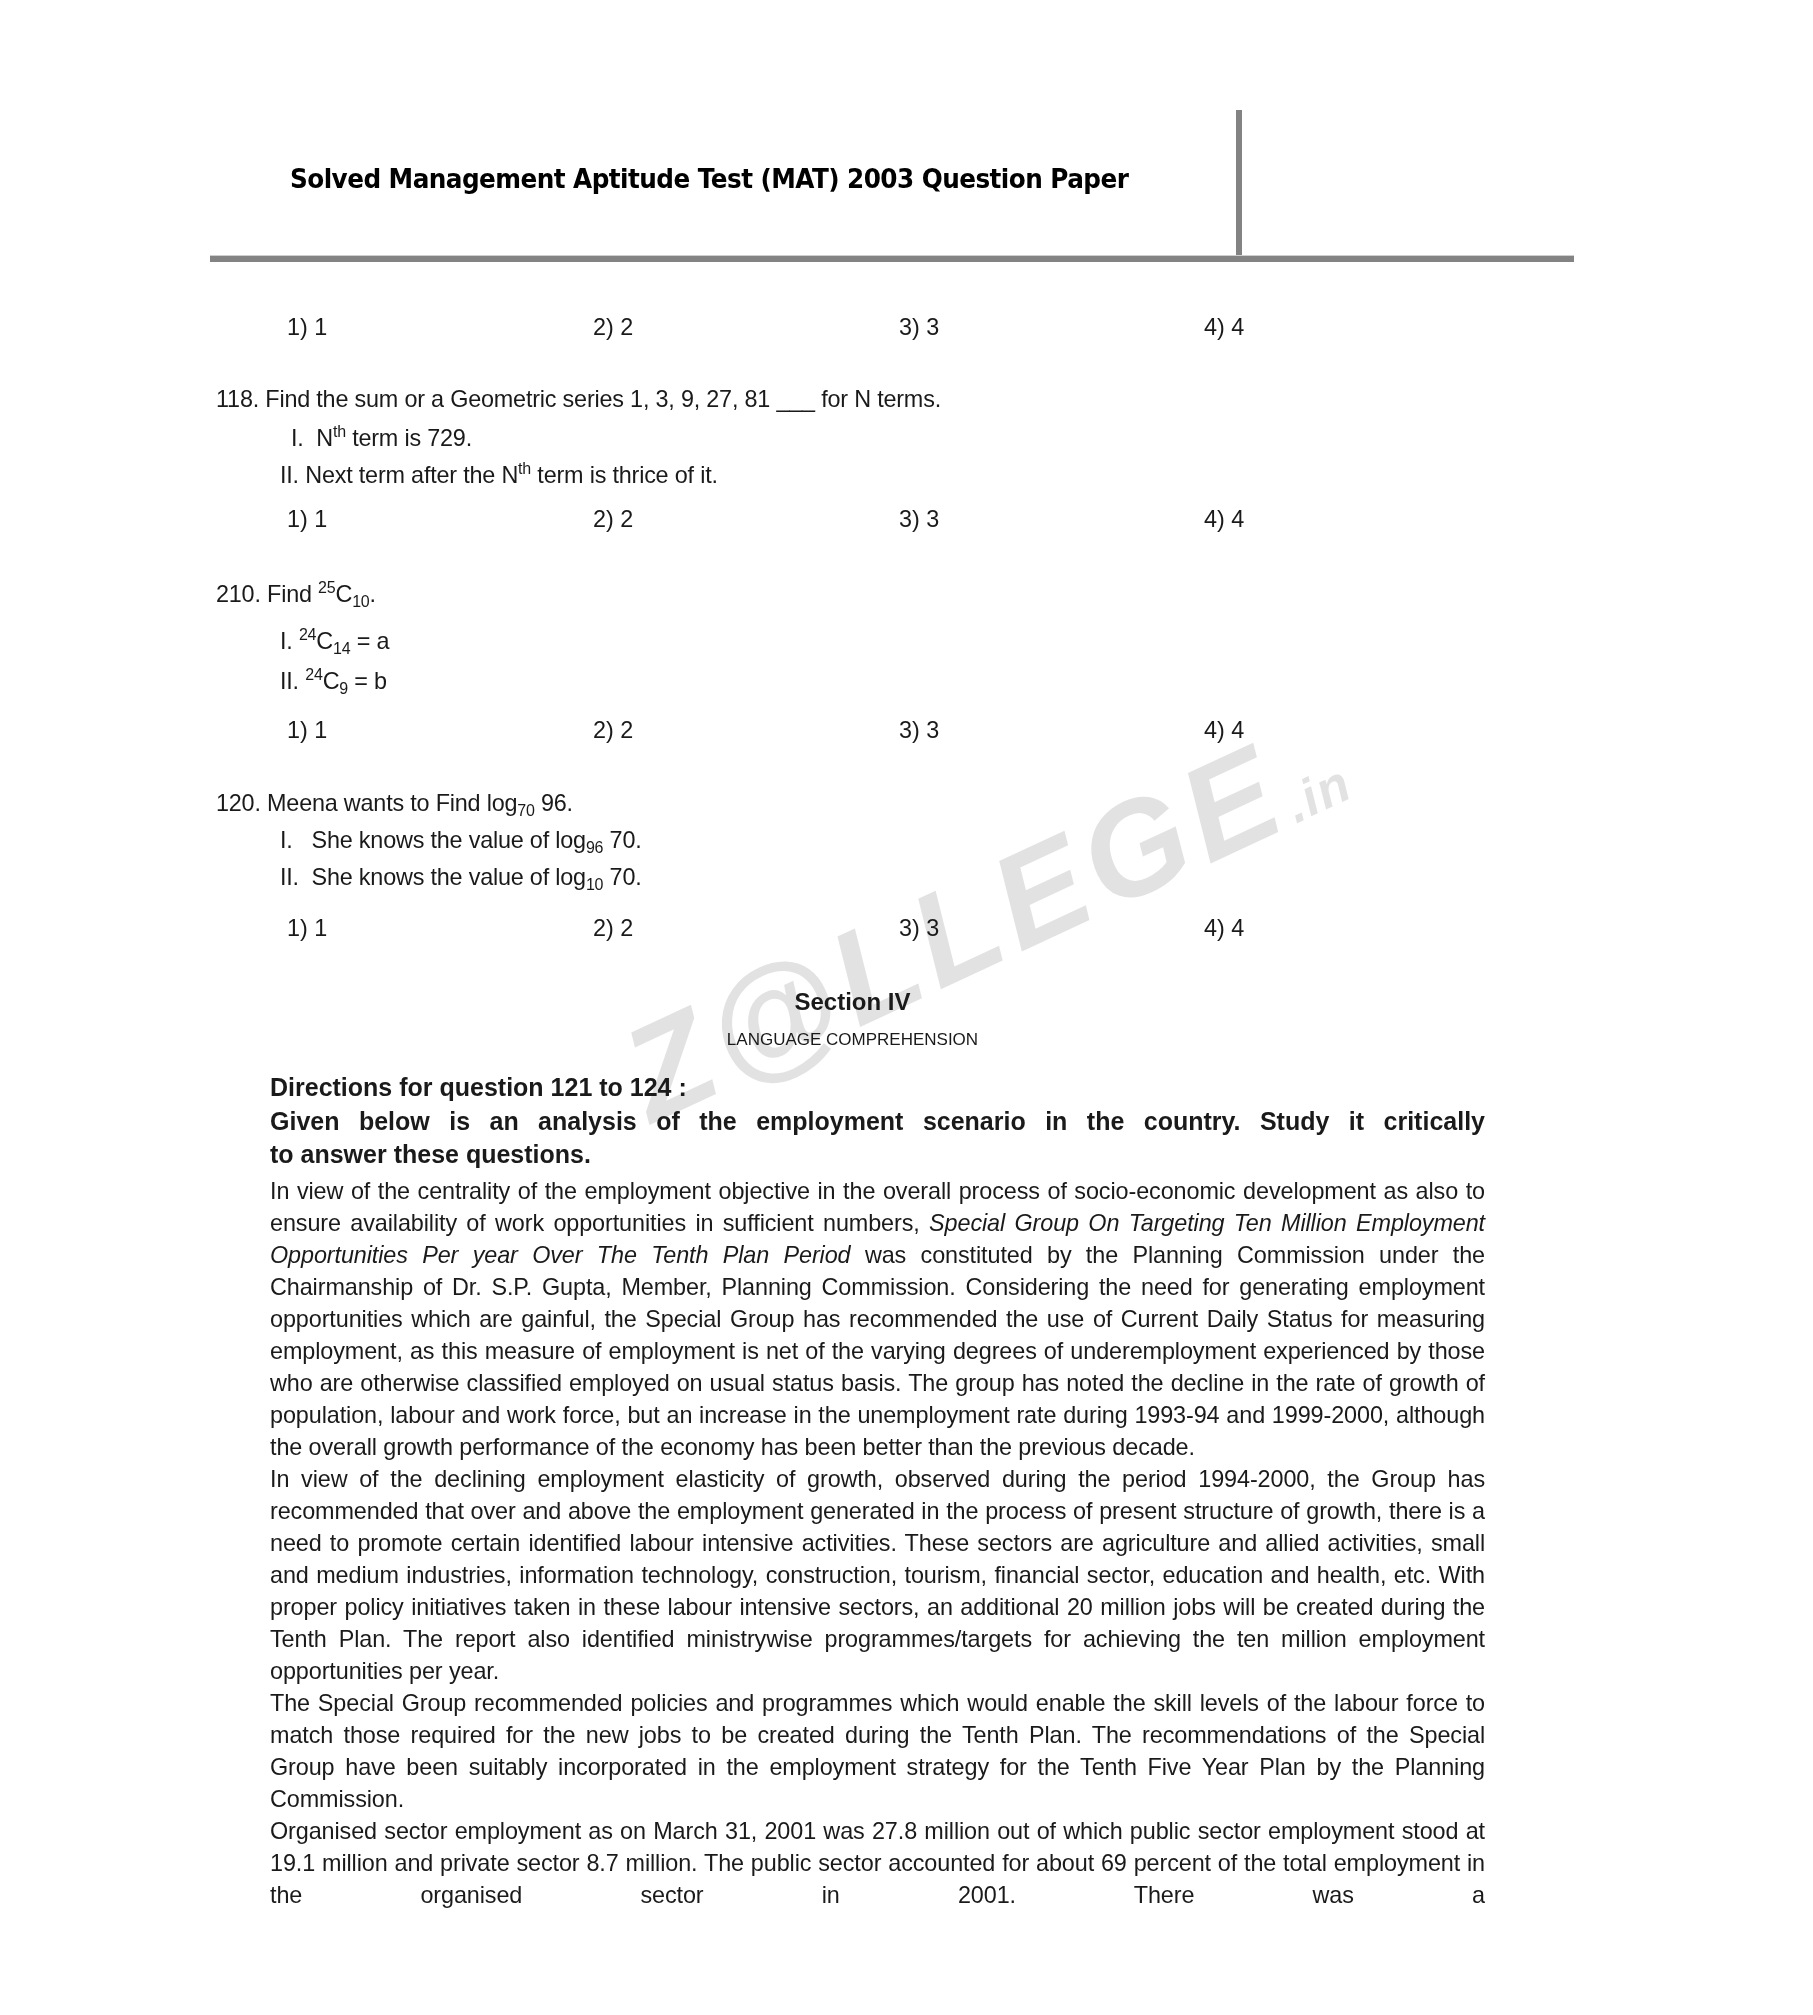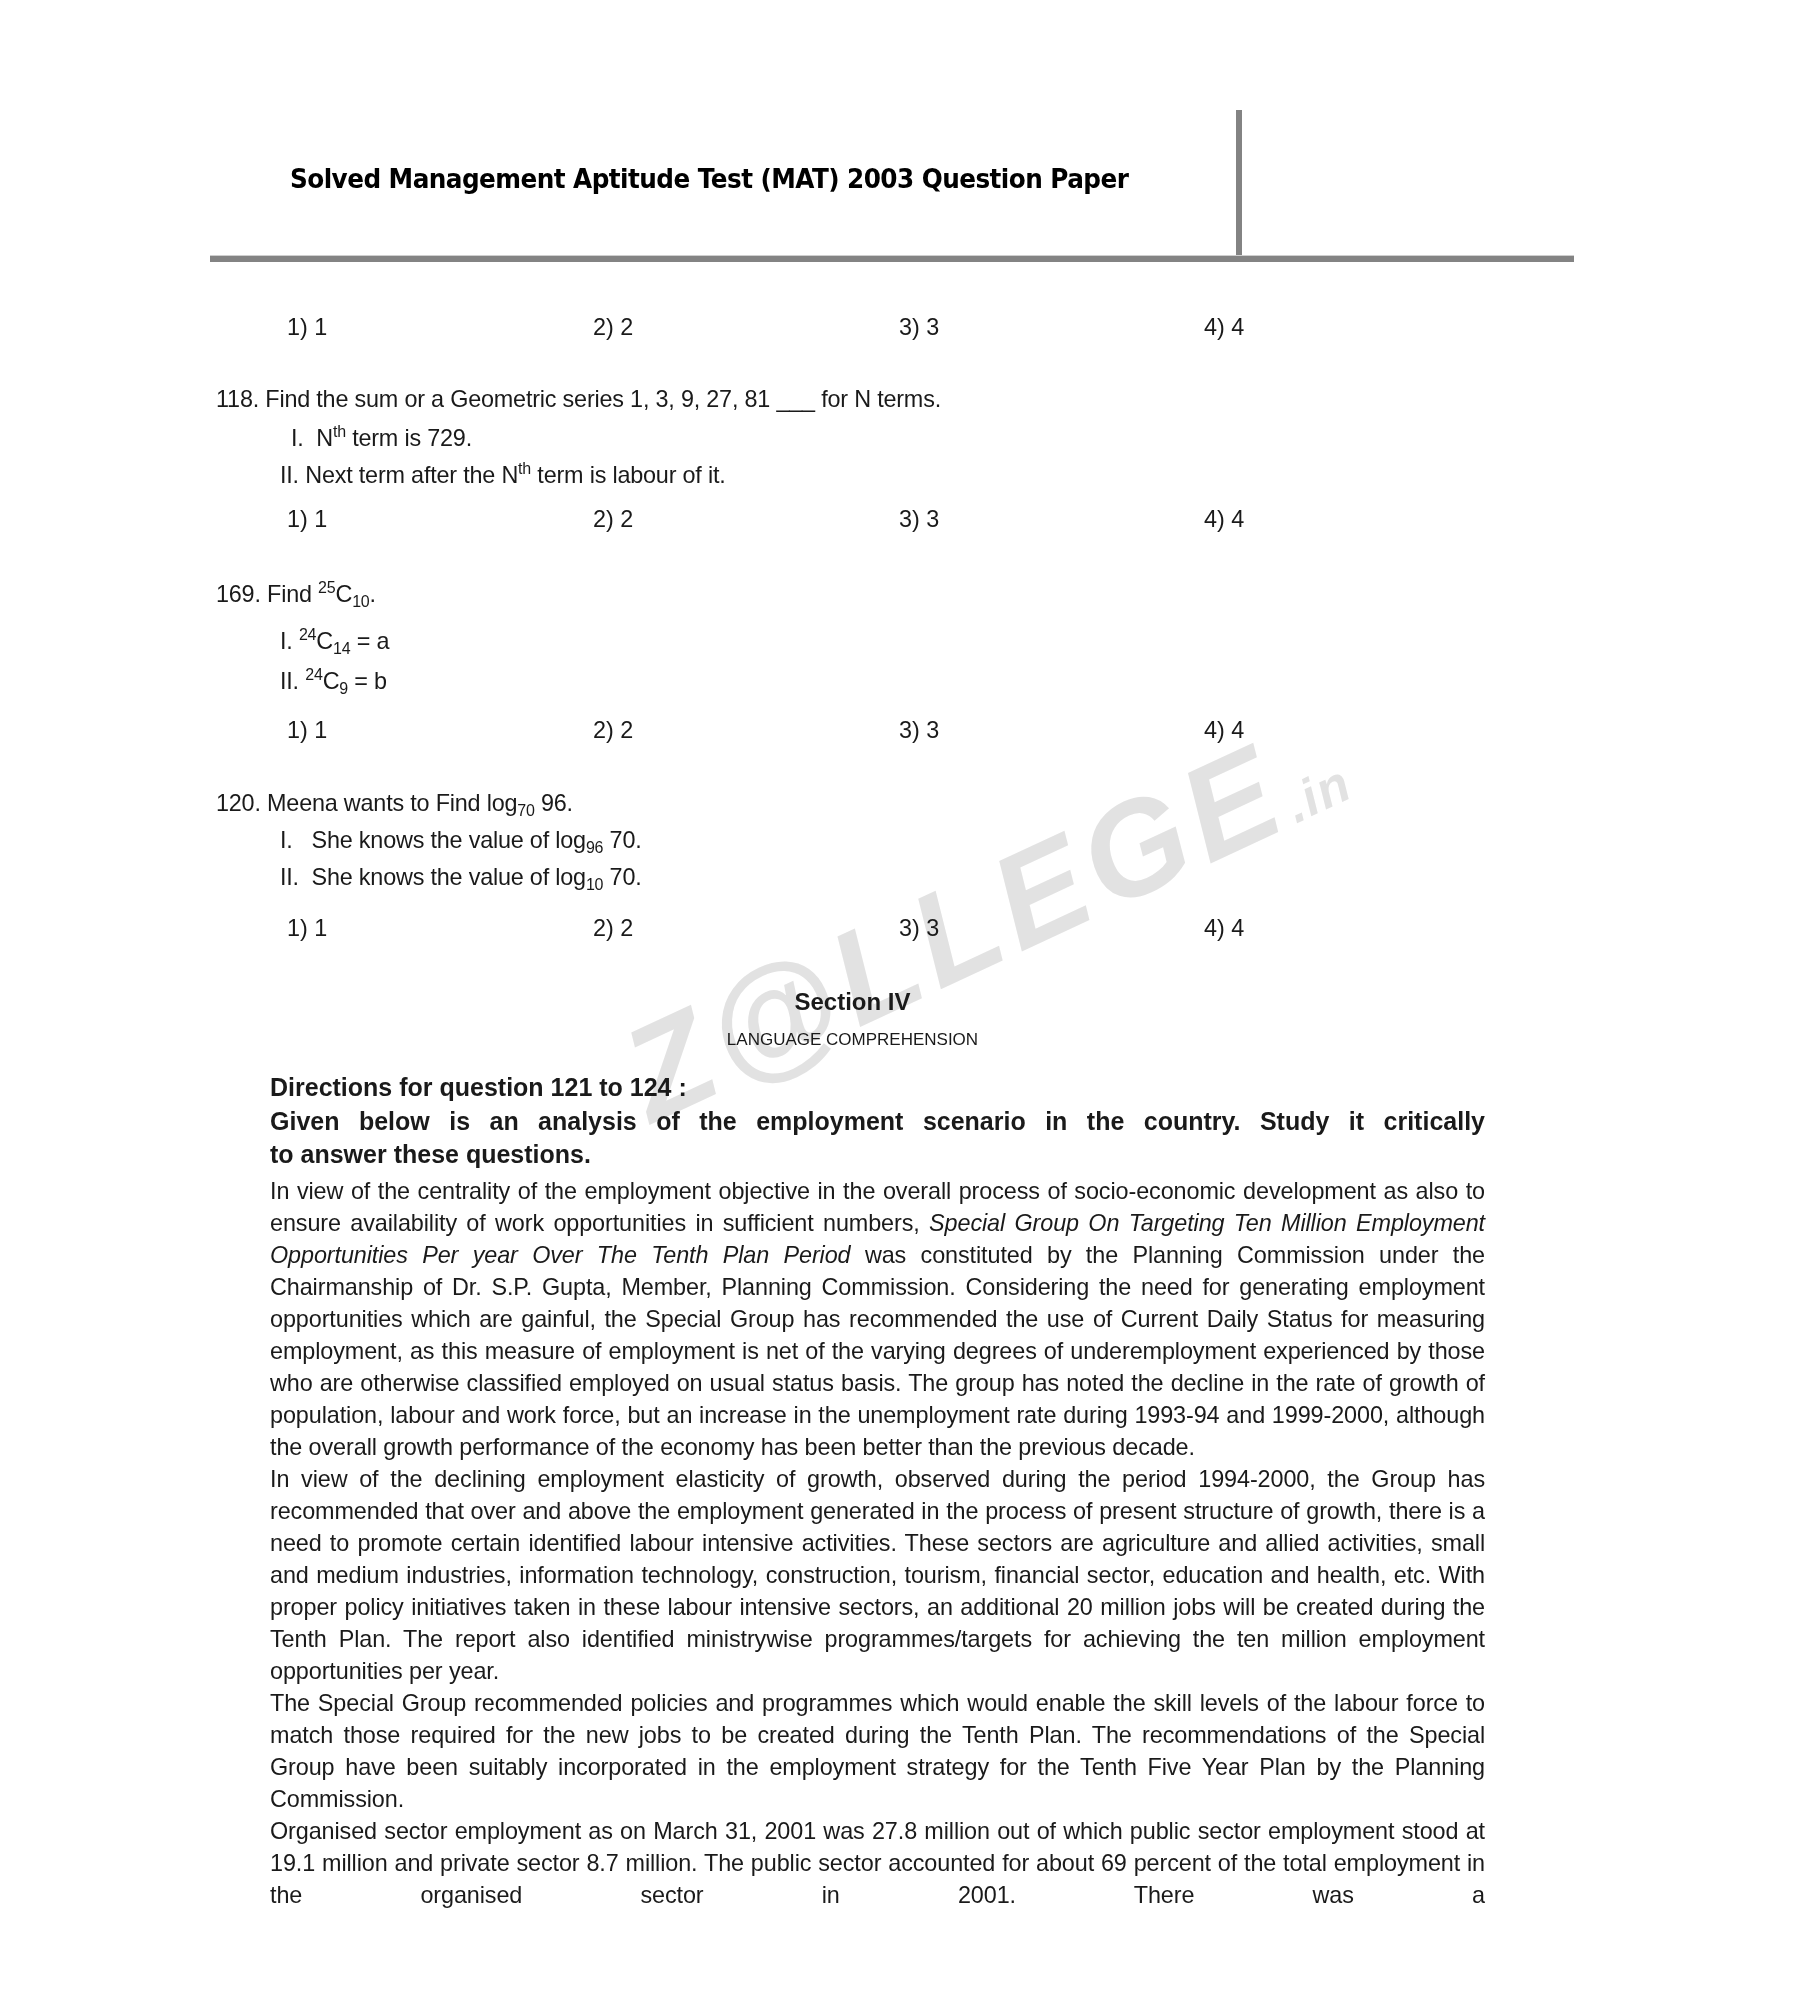--- a/index.html
+++ b/index.html
@@ -45,31 +45,31 @@
   <div class="abs q" style="left:216px;top:388px;">
     <span>118.</span>
     <span>Find the sum or a Geometric series 1, 3, 9, 27, 81 ___ for N terms.</span>
   </div>
   <div class="abs q" style="left:280px;top:424px;margin-left:11px;">
     <span>I.</span>&nbsp;
     <span>N</span><sup>th</sup><span> term is 729.</span>
   </div>
   <div class="abs q" style="left:280px;top:461px;">
     <span>II.</span>
-    <span>Next term after the N</span><sup>th</sup><span> term is labour of it.</span>
+    <span>Next term after the N</span><sup>th</sup><span> term is thrice of it.</span>
   </div>
   <div class="abs opt" style="left:287px;top:506px;">1) 1</div>
   <div class="abs opt" style="left:593px;top:506px;">2) 2</div>
   <div class="abs opt" style="left:899px;top:506px;">3) 3</div>
   <div class="abs opt" style="left:1204px;top:506px;">4) 4</div>
 </div>
 
 <div>
   <div class="abs q" style="left:216px;top:580px;">
-    <span>169.</span>
+    <span>210.</span>
     <span>Find </span><sup>25</sup><span>C</span><sub>10</sub><span>.</span>
   </div>
   <div class="abs q" style="left:280px;top:627px;">
     <span>I.</span>
     <sup>24</sup><span>C</span><sub>14</sub><span> = a</span>
   </div>
   <div class="abs q" style="left:280px;top:667px;">
     <span>II.</span>
     <sup>24</sup><span>C</span><sub>9</sub><span> = b</span>
   </div>

